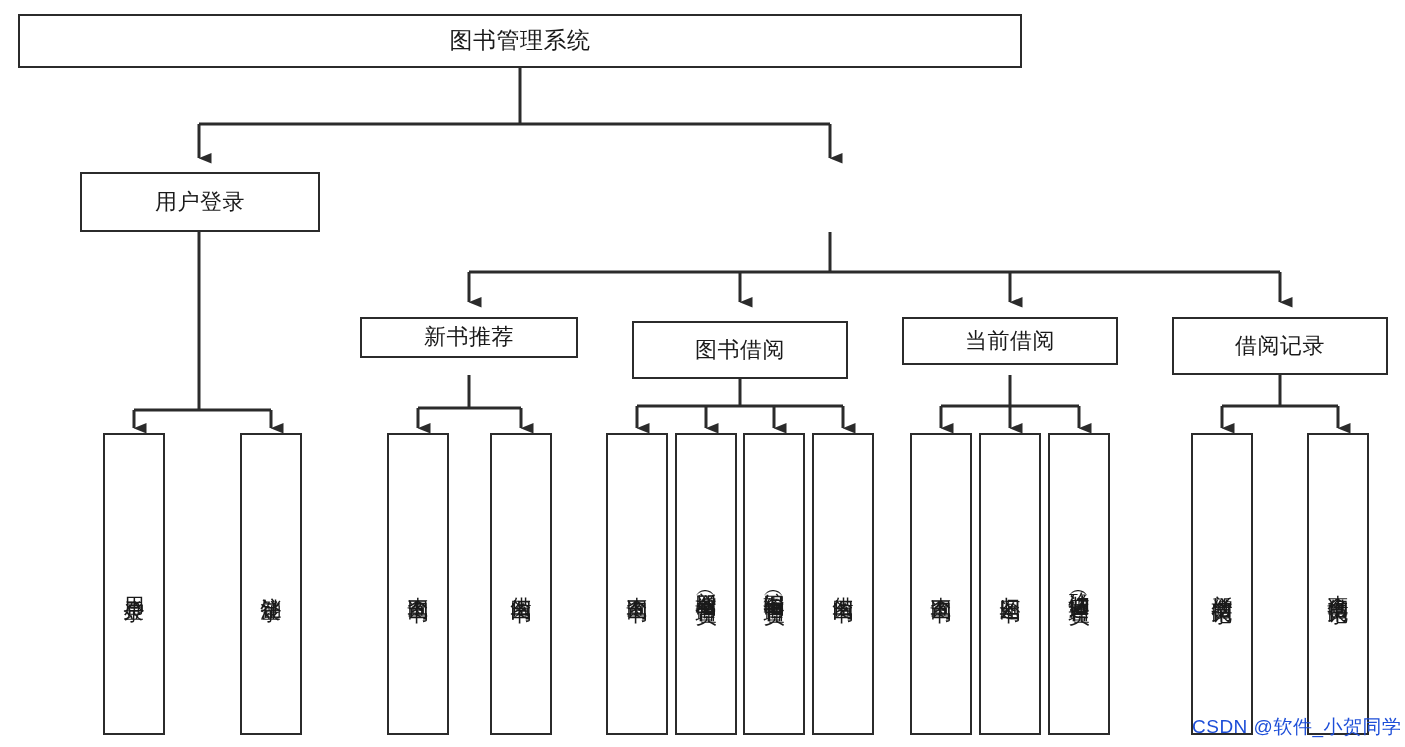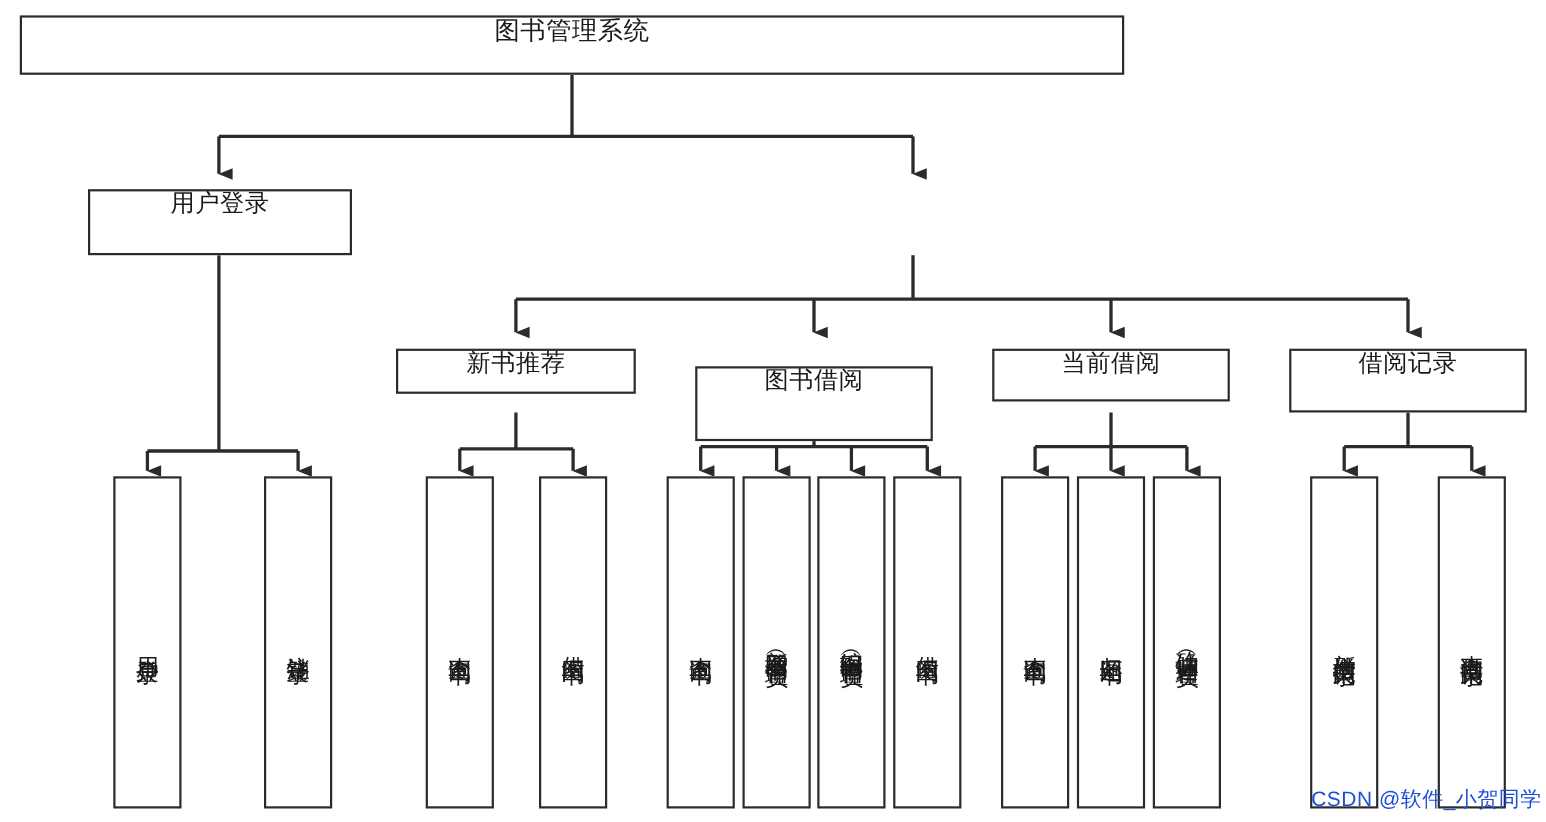--- a/index.html
+++ b/index.html
@@ -21,21 +21,21 @@
     left:0; top:0;
     width:1405px; height:747px;
     pointer-events:none;
   }
   .node{
     position:absolute;
     box-sizing:border-box;
     background:#ffffff;
     border:2px solid #2b2b2b;
     display:flex;
-    align-items:flex-start;
+    align-items:center;
     justify-content:center;
     z-index:2;
   }
   .node .label{
     display:block;
     text-align:center;
     line-height:1.12;
     color:#1a1a1a;
     letter-spacing:0.5px;
   }
@@ -130,21 +130,21 @@
     <span class="label">图书管理系统</span>
   </div>
 
   <div class="node horiz" style="left:80px;top:172px;width:240px;height:60px;">
     <span class="label">用户登录</span>
   </div>
 
   <div class="node horiz" style="left:360px;top:317px;width:218px;height:41px;">
     <span class="label">新书推荐</span>
   </div>
-  <div class="node horiz" style="left:632px;top:333px;width:216px;height:68px;">
+  <div class="node horiz" style="left:632px;top:321px;width:216px;height:58px;">
     <span class="label">图书借阅</span>
   </div>
   <div class="node horiz" style="left:902px;top:317px;width:216px;height:48px;">
     <span class="label">当前借阅</span>
   </div>
   <div class="node horiz" style="left:1172px;top:317px;width:216px;height:58px;">
     <span class="label">借阅记录</span>
   </div>
 
   <div class="node vert" style="left:103px;top:433px;width:62px;height:302px;">

